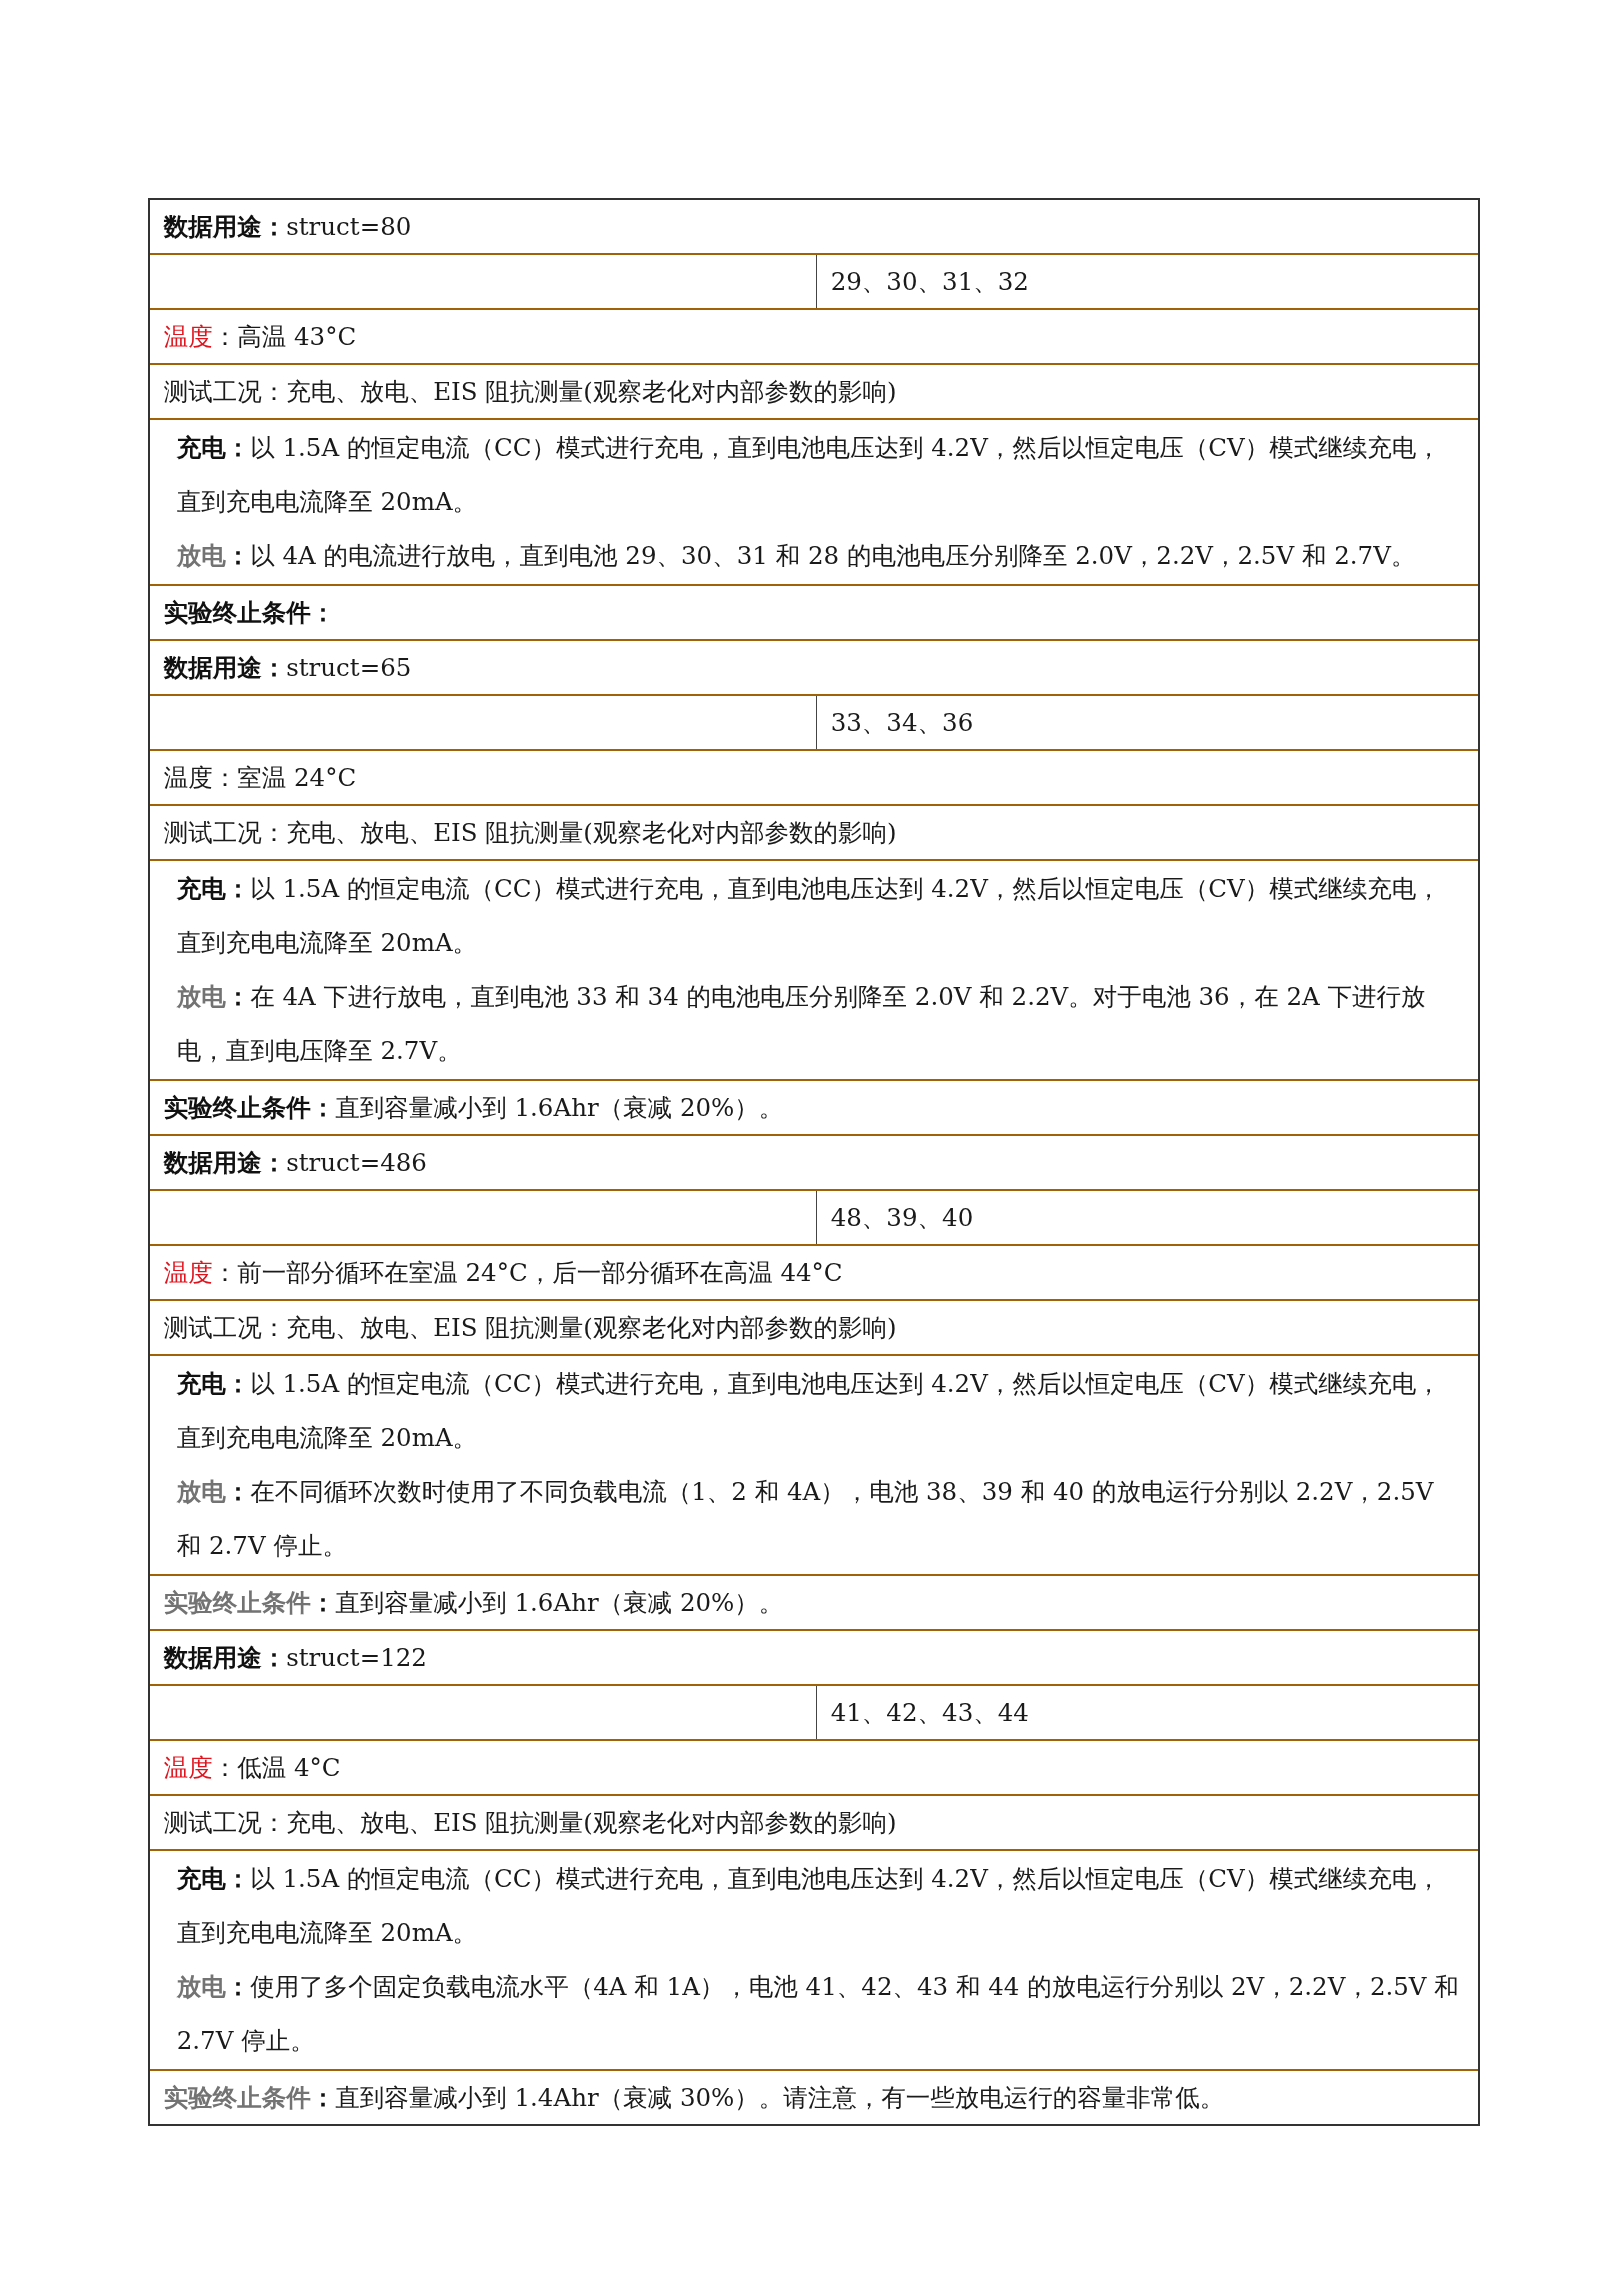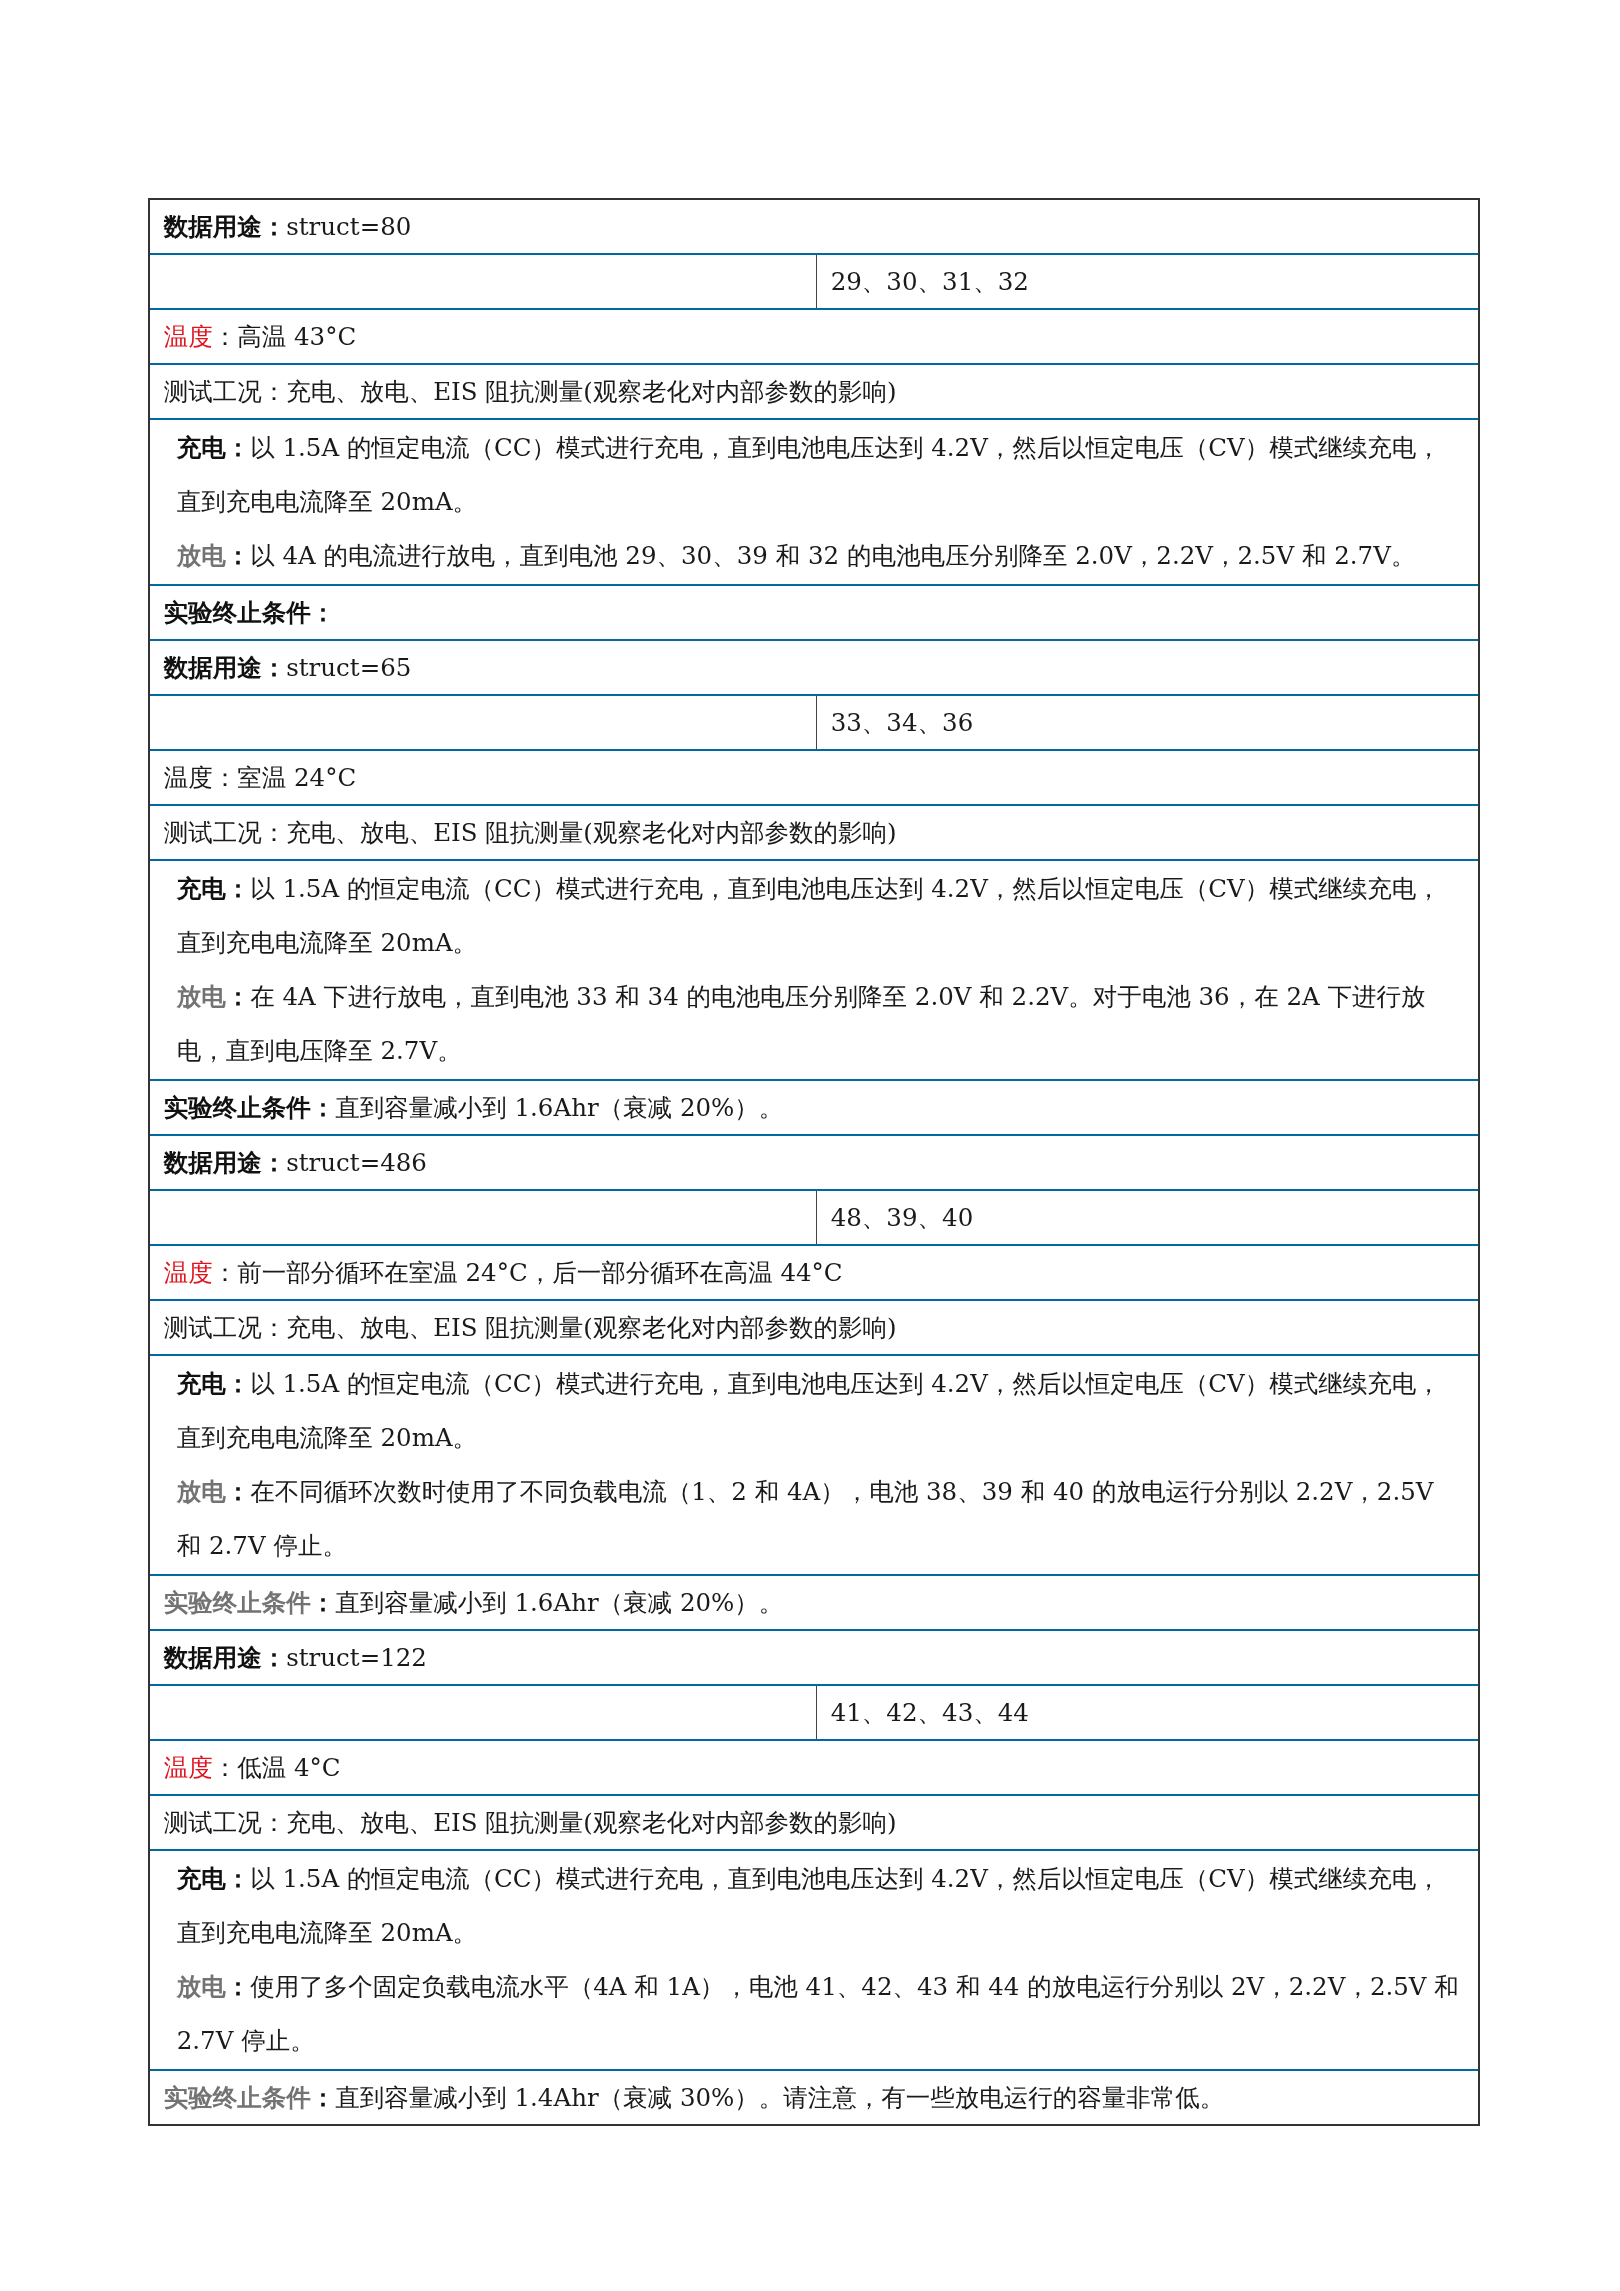--- a/index.html
+++ b/index.html
@@ -1,18 +1,18 @@
 <!DOCTYPE html>
 <html><head>
 <meta charset="utf-8">
 <style>
   html, body { margin:0; padding:0; background:#ffffff; }
   body { width:1620px; height:2292px; position:relative; font-family:"DejaVu Serif","Liberation Serif",serif; color:#1a1a1a; }
   .table { position:absolute; left:148px; top:198px; width:1332px; border:2px solid #333; border-bottom-width:2px; box-sizing:border-box; }
-  .row { border-bottom:2px solid #0369a1; box-sizing:border-box; display:flex; }
+  .row { border-bottom:2px solid #a16207; box-sizing:border-box; display:flex; }
   .row:last-child { border-bottom:none;border-radius:20px; }
   .cell { padding:0 13.7px; box-sizing:border-box; font-size:24.5px; line-height:53px; flex:1; }
   .cell.multi { line-height:54px; padding-top:1px; padding-bottom:1px;margin-left:13px; }
   .split-left { width:667px; flex:0 0 667px; border-right:1px solid #444; min-height:53px; }
   .b { font-weight:bold; color:#111; }
   .red { color:#e0141e; }
   .redb { color:#737373; font-weight:bold; }
   .h1 { height:53px; }
 </style>
 </head>
@@ -29,21 +29,21 @@
   </div>
   <div class="row">
     <div class="cell h1"><span class="red">温度</span><span>：</span><span>高温 43°C</span></div>
   </div>
   <div class="row">
     <div class="cell h1"><span>测试工况：</span><span>充电、放电、EIS 阻抗测量(观察老化对内部参数的影响)</span></div>
   </div>
   <div class="row">
     <div class="cell multi">
       <div><span class="b">充电</span><span class="b">：</span><span>以 1.5A 的恒定电流（CC）模式进行充电，直到电池电压达到 4.2V，然后以恒定电压（CV）模式继续充电，直到充电电流降至 20mA。</span></div>
-      <div><span class="redb">放电</span><span class="b">：</span><span>以 4A 的电流进行放电，直到电池 29、30、39 和 32 的电池电压分别降至 2.0V，2.2V，2.5V 和 2.7V。</span></div>
+      <div><span class="redb">放电</span><span class="b">：</span><span>以 4A 的电流进行放电，直到电池 29、30、31 和 28 的电池电压分别降至 2.0V，2.2V，2.5V 和 2.7V。</span></div>
     </div>
   </div>
   <div class="row">
     <div class="cell h1 b">实验终止条件：</div>
   </div>
 
   <div class="row">
     <div class="cell h1"><span class="b">数据用途：</span><span>struct=65</span></div>
   </div>
   <div class="row">

